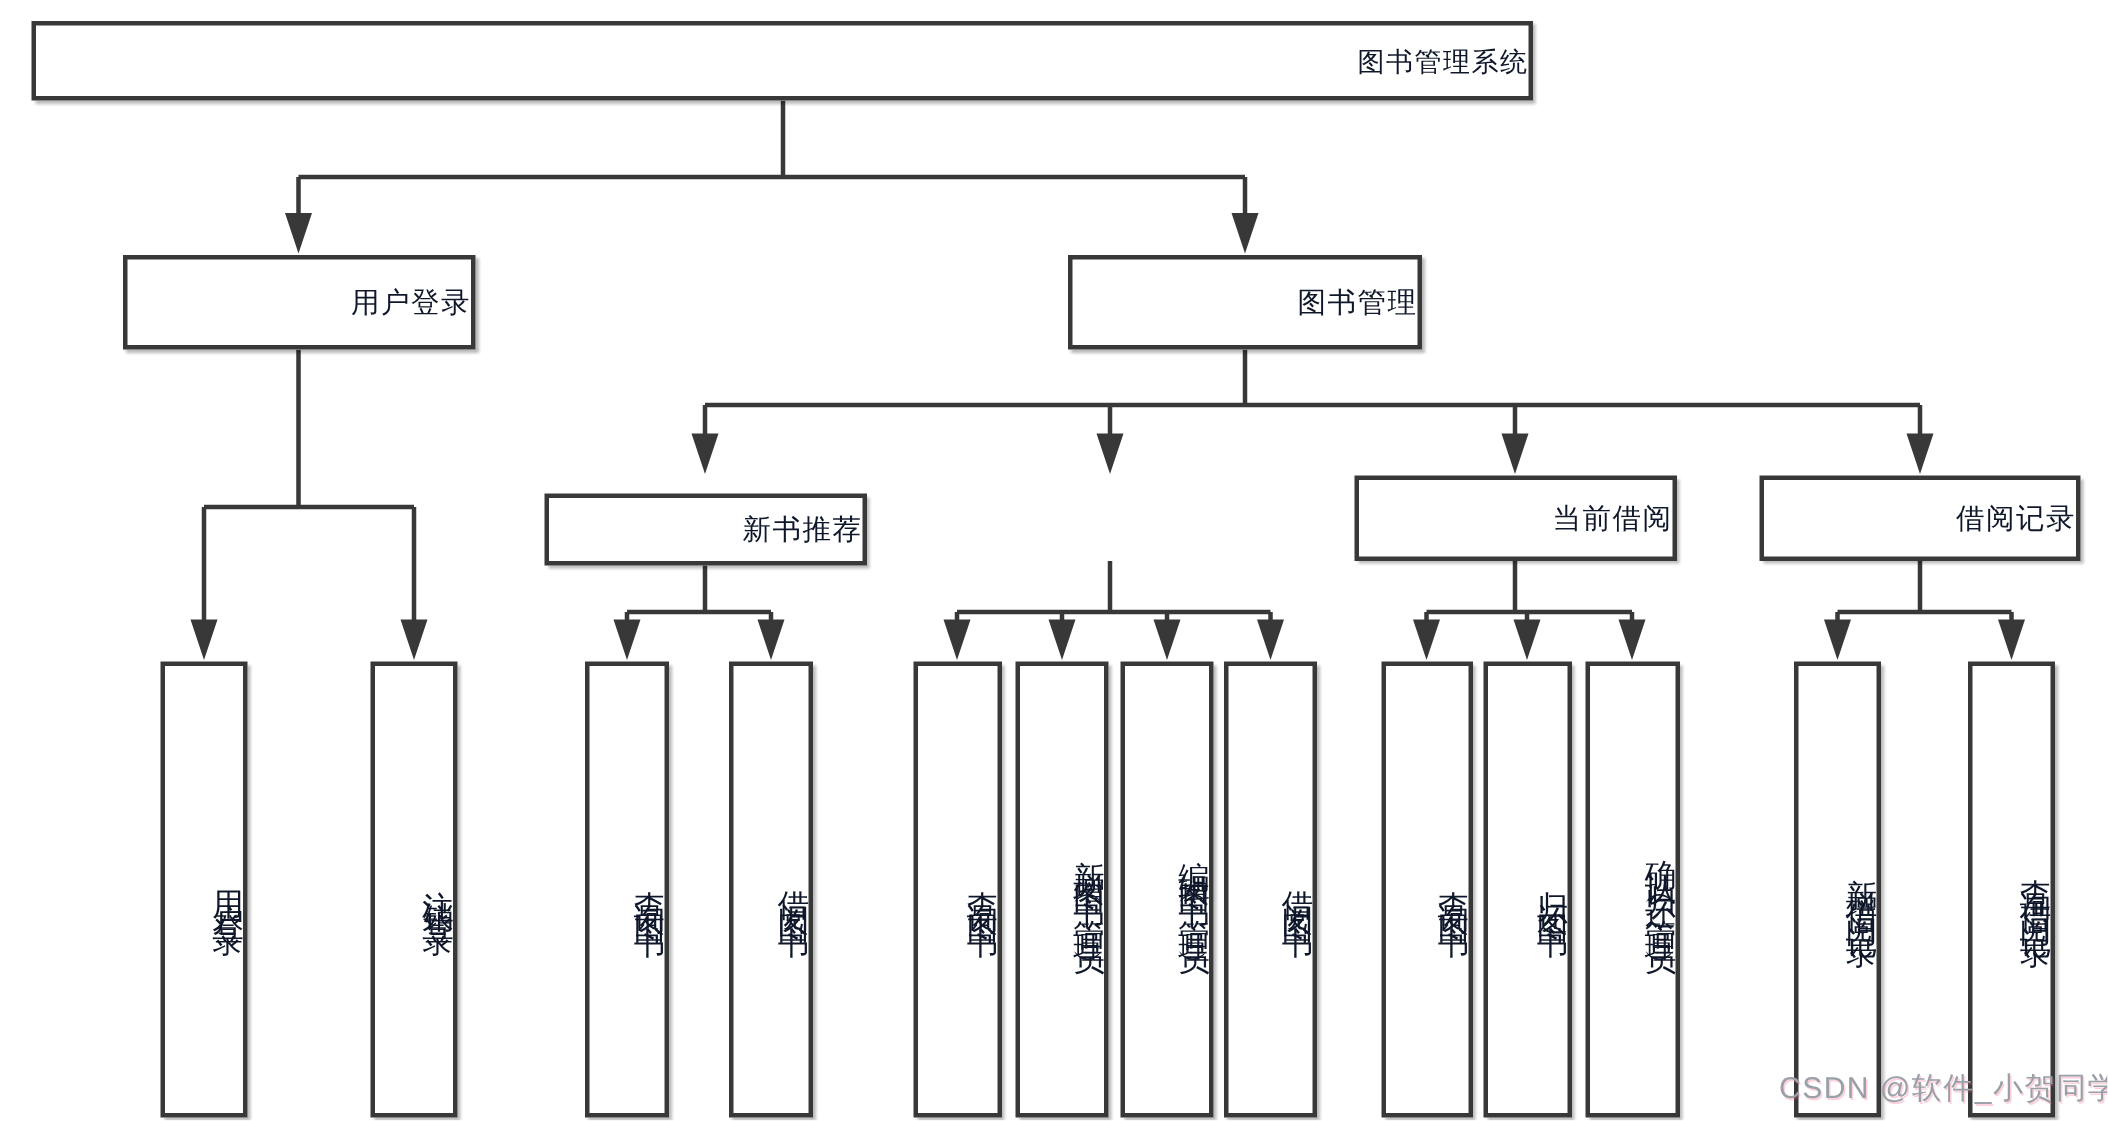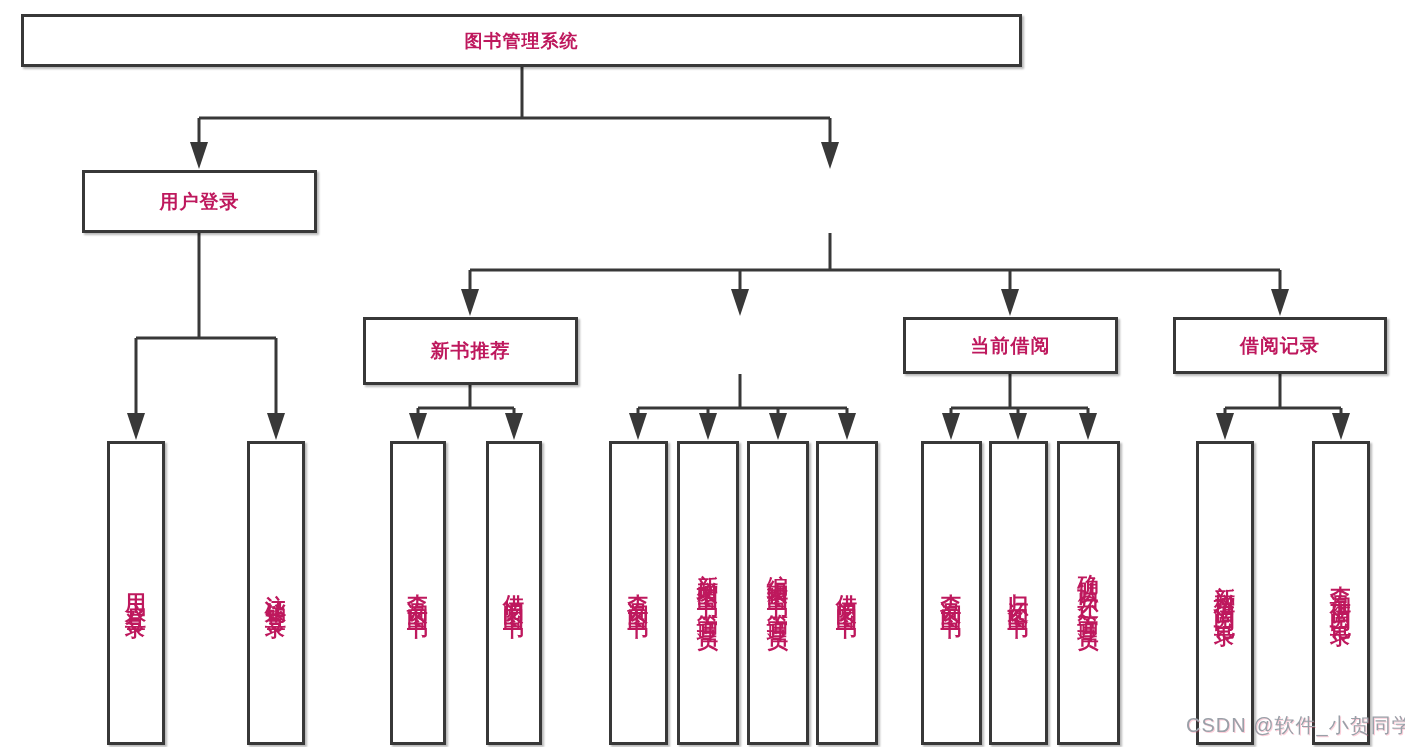--- a/index.html
+++ b/index.html
@@ -9,26 +9,25 @@
     background:#ffffff;
     font-family:"Liberation Sans", sans-serif;
     overflow:hidden;
   }
   #wires{position:absolute;left:0;top:0;width:1405px;height:747px;}
   .box{
     position:absolute;
     box-sizing:border-box;
     background:#ffffff;
     border:3px solid #383838;
-    color:#be185d;
+    color:#0f172a;
     display:flex;
     align-items:center;
-    justify-content:center;
+    justify-content:flex-end;
     box-shadow:2px 2px 2px rgba(0,0,0,0.28);
-    font-weight:bold;
   }
   .h-label{font-size:19px;letter-spacing:1px;}
   .root-label{font-size:18px;letter-spacing:1px;}
   .v-label span{
     writing-mode:vertical-rl;
     text-orientation:mixed;
     font-size:21px;
     letter-spacing:8px;
     line-height:1;
   }
@@ -80,22 +79,25 @@
     </g>
   </svg>
 
   <div class="box root-label" style="left:21px;top:14px;width:1001px;height:53px">
     <span>图书管理系统</span>
   </div>
 
   <div class="box h-label" style="left:82px;top:170px;width:235px;height:63px">
     <span>用户登录</span>
   </div>
+  <div class="box h-label" style="left:712px;top:170px;width:236px;height:63px">
+    <span>图书管理</span>
+  </div>
 
-  <div class="box h-label" style="left:363px;top:317px;width:215px;height:68px">
+  <div class="box h-label" style="left:363px;top:329px;width:215px;height:48px">
     <span>新书推荐</span>
   </div>
   <div class="box h-label" style="left:903px;top:317px;width:215px;height:57px">
     <span>当前借阅</span>
   </div>
   <div class="box h-label" style="left:1173px;top:317px;width:214px;height:57px">
     <span>借阅记录</span>
   </div>
 
   <div class="box v-label" style="left:107px;top:441px;width:58px;height:304px">

